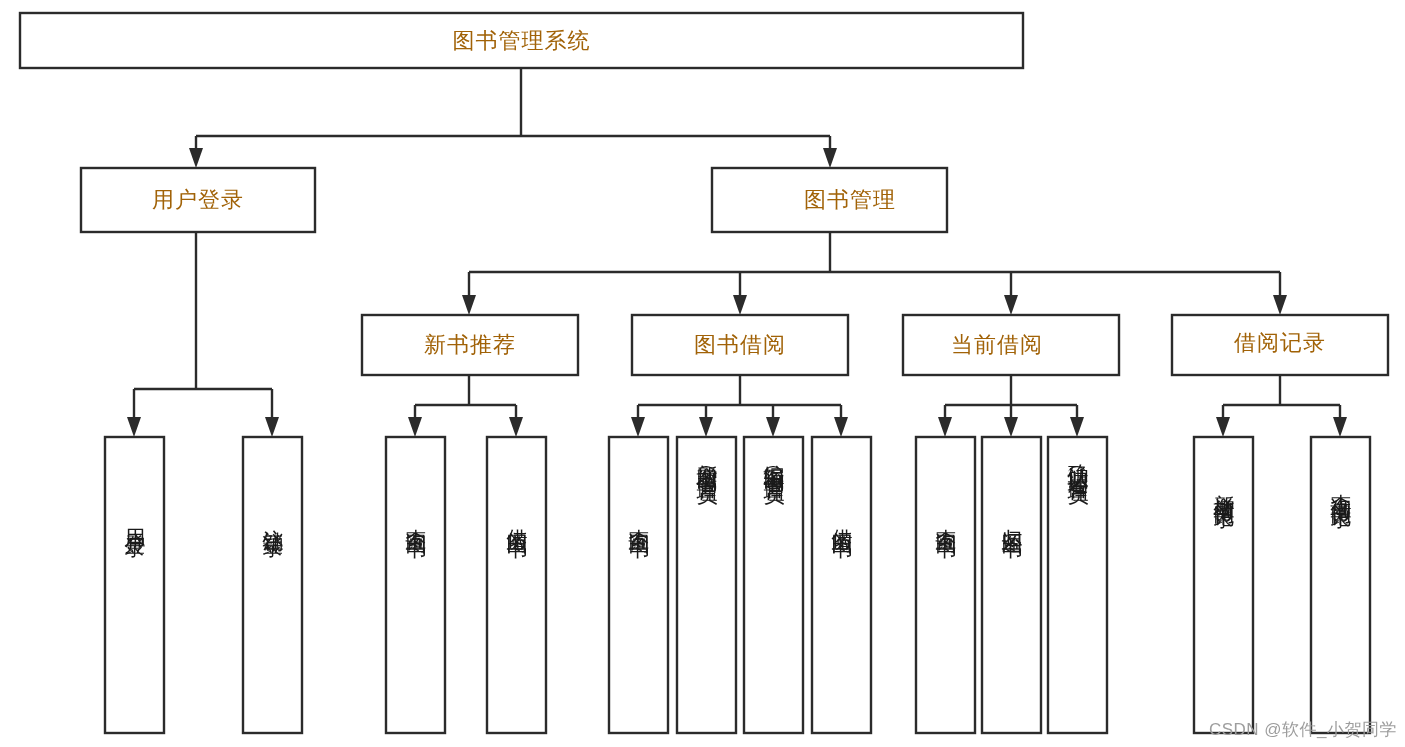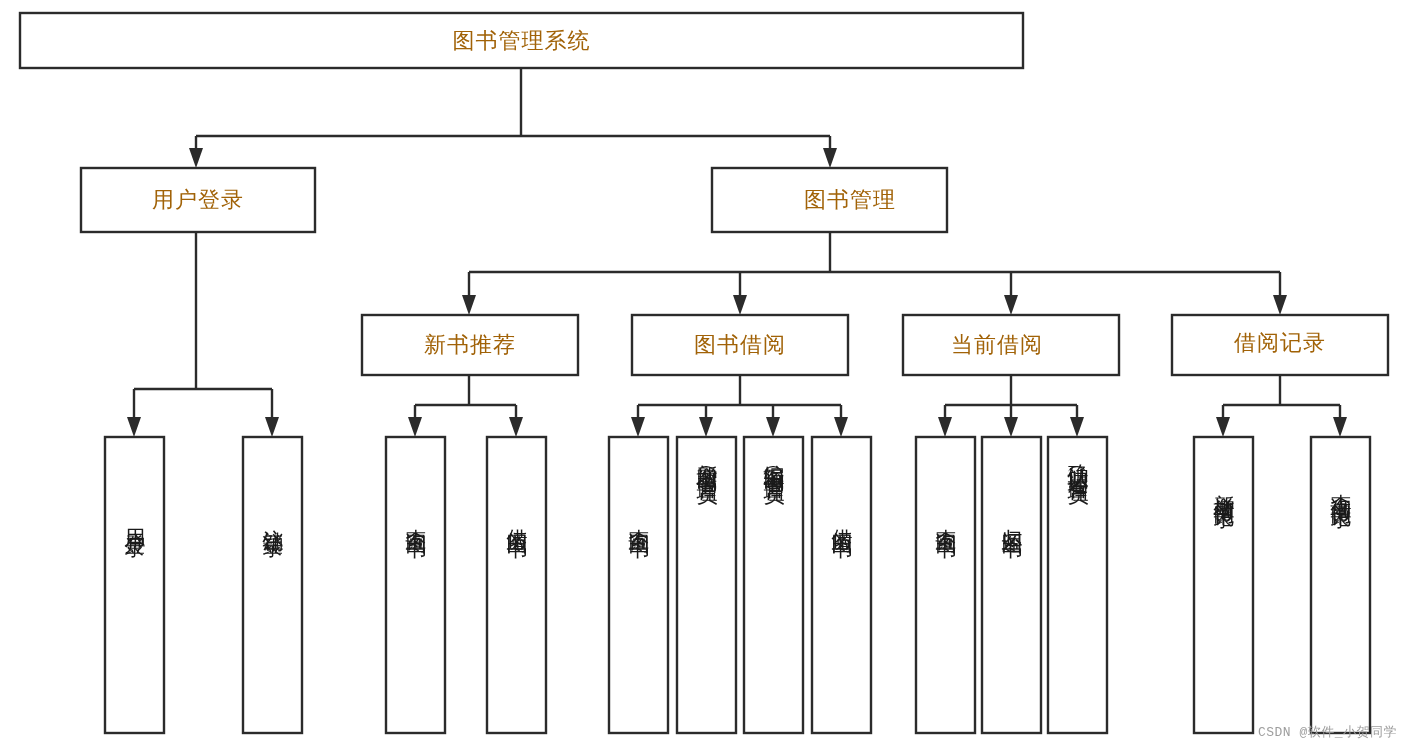--- a/index.html
+++ b/index.html
@@ -69,22 +69,22 @@
     font-family: "DejaVu Sans", "Liberation Sans", sans-serif;
     font-size: 22px;
     color: #a16207;
     letter-spacing: 1px;
     white-space: nowrap;
   }
   #watermark {
     position: absolute;
     right: 8px;
     bottom: 6px;
-    font-family: Liberation Mono, monospace;
-    font-size: 13px;
+    font-family: Liberation Sans, sans-serif;
+    font-size: 17px;
     color: #9d9d9d;
     letter-spacing: 0.5px;
     white-space: nowrap;
     pointer-events: none;
   }
 </style>
 </head>
 <body>
 
 <div id="diagram-root">

